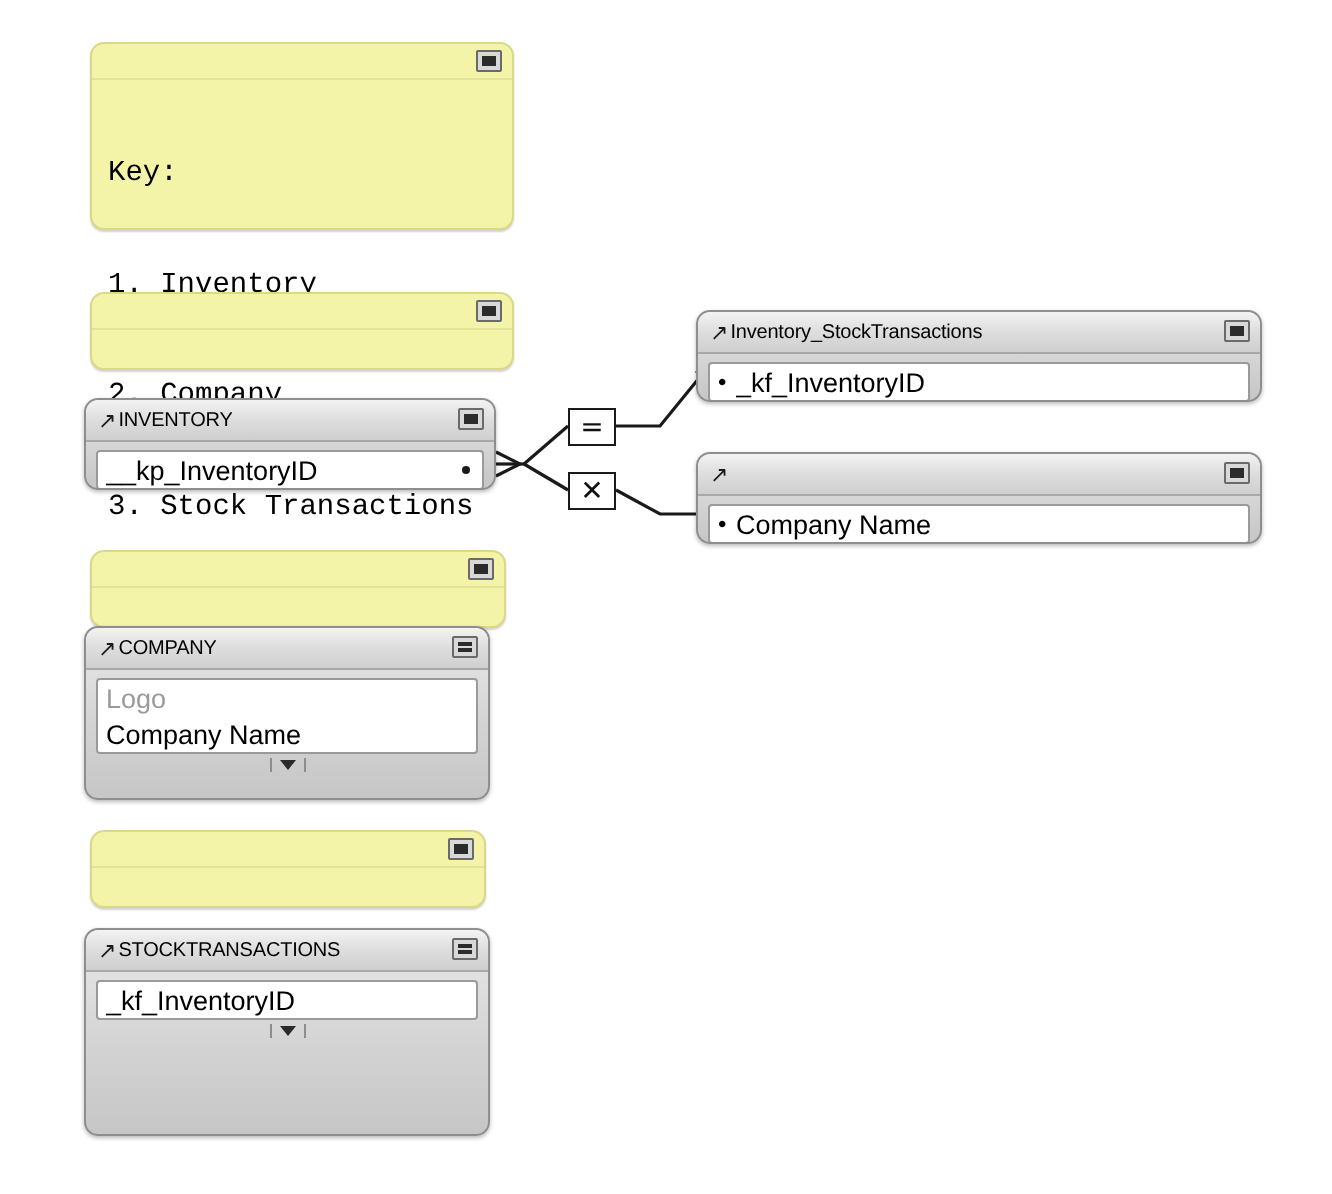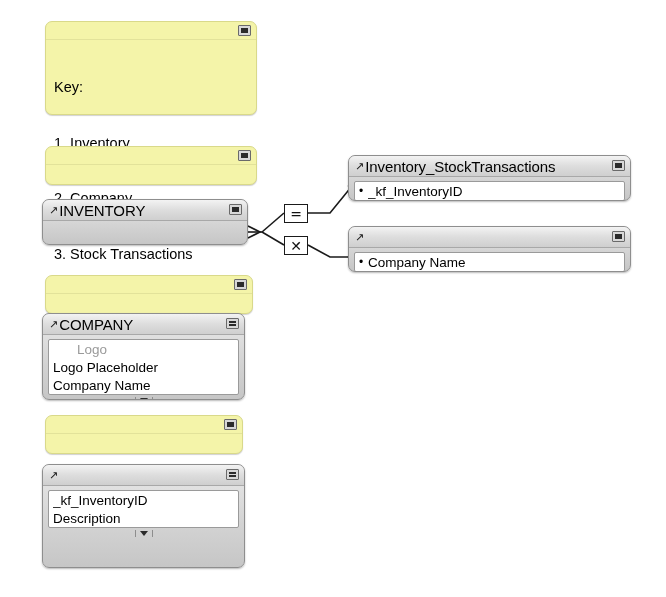--- a/index.html
+++ b/index.html
@@ -23,20 +23,21 @@
   }
 
   
   .note {
     position: absolute;
     background: #f4f4a9;
     border: 1px solid #d9d98a;
     border-radius: 7px;
     box-sizing: border-box;
     box-shadow: 0 1px 1px rgba(0,0,0,0.18);
+    font-family: Liberation Mono, monospace;
   }
   .note-bar {
     height: 17px;
     position: relative;
     border-bottom: 1px solid #e2e29a;
     border-radius: 6px 6px 0 0;
   }
   .note-body {
     padding: 1px 8px 5px 8px;
     font-size: 14.5px;
@@ -98,21 +99,21 @@
     border-radius: 6px 6px 0 0;
   }
   .tbl-head .arrow-ico {
     font-size: 11px;
     line-height: 11px;
     color: #1a1a1a;
     margin-right: 1px;
     font-family: "DejaVu Sans", sans-serif;
   }
   .tbl-name {
-    font-size: 15px;
+    font-size: 10px;
     color: #000;
     letter-spacing: -0.1px;
     white-space: nowrap;
     overflow: hidden;
   }
   .tbl-head .widget {
     top: 4px;
   }
 
   .tbl-fields {
@@ -126,21 +127,21 @@
   .field {
     position: relative;
     height: 18px;
     display: flex;
     align-items: center;
     font-size: 13.5px;
     color: #000;
     padding: 0 4px;
     white-space: nowrap;
   }
-  .field.gray { color: #9a9a9a; margin-left: 24px; }
+  .field.gray { color: #9a9a9a; }
   .field .bullet-left {
     width: 9px;
     flex: 0 0 9px;
     color: #000;
     font-size: 12px;
     line-height: 12px;
     text-align: left;
   }
   .field .bullet-right {
     position: absolute;
@@ -281,20 +282,26 @@
   </div>
 
   <div class="tbl" style="left:42px; top:199px; width:206px; height:46px; z-index:3;">
     <div class="tbl-head">
       <span class="arrow-ico">↗</span>
       <span class="tbl-name">INVENTORY</span>
       <div class="widget">
         <div class="glyph-fill"></div>
       </div>
     </div>
+    <div class="tbl-fields">
+      <div class="field">
+        <span class="fname">__kp_InventoryID</span>
+        <span class="bullet-right"></span>
+      </div>
+    </div>
   </div>
 
   <div class="tbl" style="left:348px; top:155px; width:283px; height:46px; z-index:3;">
     <div class="tbl-head">
       <span class="arrow-ico">↗</span>
       <span class="tbl-name">Inventory_StockTransactions</span>
       <div class="widget">
         <div class="glyph-fill"></div>
       </div>
     </div>
@@ -325,50 +332,45 @@
     <div class="tbl-head">
       <span class="arrow-ico">↗</span>
       <span class="tbl-name">COMPANY</span>
       <div class="widget">
         <div class="glyph-lines"></div>
       </div>
     </div>
     <div class="tbl-fields">
       <div class="field gray">
         <span class="fname">Logo</span>
-      </div>
-      <div class="field">
-        <span class="fname">Logo Placeholder</span>
       </div>
       <div class="field">
         <span class="fname">Company Name</span>
       </div>
     </div>
     <div class="tbl-foot">
       <div class="scrollhandle">
         <div class="tick"></div>
         <div class="tri"></div>
         <div class="tick"></div>
       </div>
     </div>
   </div>
 
   <div class="tbl" style="left:42px; top:464px; width:203px; height:104px; z-index:3;">
     <div class="tbl-head">
       <span class="arrow-ico">↗</span>
+      <span class="tbl-name">STOCKTRANSACTIONS</span>
       <div class="widget">
         <div class="glyph-lines"></div>
       </div>
     </div>
     <div class="tbl-fields">
       <div class="field">
         <span class="fname">_kf_InventoryID</span>
-      </div>
-      <div class="field">
-        <span class="fname">Description</span>
       </div>
     </div>
     <div class="tbl-foot">
       <div class="scrollhandle">
         <div class="tick"></div>
         <div class="tri"></div>
         <div class="tick"></div>
       </div>
     </div>
   </div>

